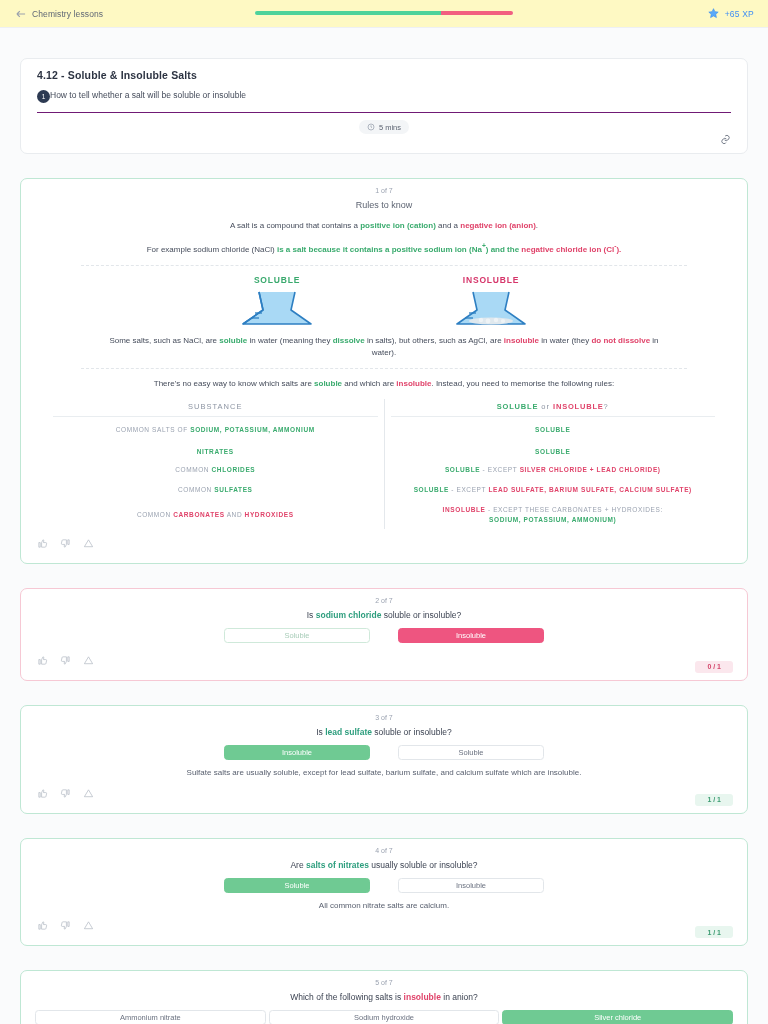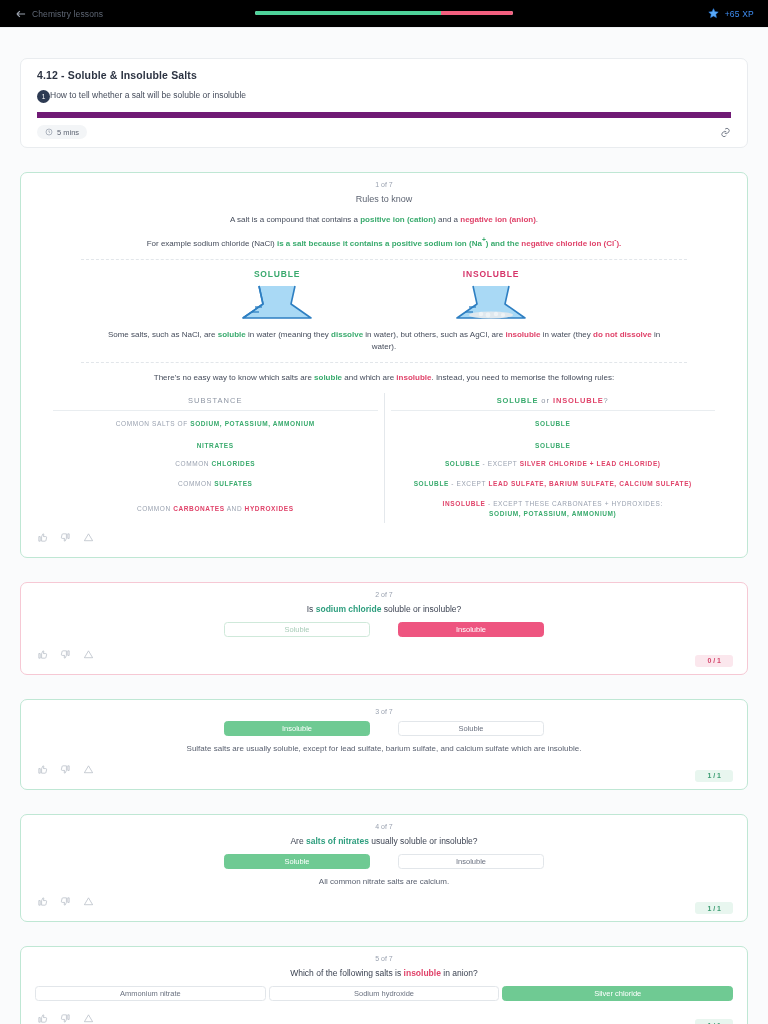--- a/index.html
+++ b/index.html
@@ -6,21 +6,21 @@
   html, body {
     width: 768px; height: 1024px;
     background: #fafbfc;
     font-family: "Liberation Sans", sans-serif;
     color: #33394a;
     overflow: hidden;
   }
 
   
   .topbar {
-    height: 28px; background: #000000;
+    height: 28px; background: #fef9c3;
     display: flex; align-items: center;
     padding: 0 14px; position: relative;
     border-bottom: 1px solid #eef0f3;
   }
   .back-arrow { width: 14px; color: #9aa1ad; font-size: 11px; line-height: 1; }
   .crumb { font-size: 8.5px; color: #5f6775; margin-left: 4px; letter-spacing: .1px; }
   .top-progress {
     position: absolute; left: 50%; transform: translateX(-50%);
     top: 11px; width: 258px; height: 4px; border-radius: 2px;
     background: #eceef1; overflow: hidden; display: flex;
@@ -43,22 +43,22 @@
   .head-card { padding: 10px 16px 0 16px; margin-bottom: 9px; }
   .lesson-title { font-size: 10.5px; font-weight: bold; color: #2c3342; letter-spacing: .15px; }
   .obj-row { display: flex; align-items: flex-start; margin-top: 9px; padding-bottom: 9px; }
   .obj-badge {
     width: 13px; height: 13px; border-radius: 50%;
     background: #2d3a52; color: #fff; font-size: 6.5px;
     display: flex; align-items: center; justify-content: center; flex: 0 0 auto;
   }
   .obj-text { font-size: 8.5px; color: #454c5b; }
   .meta-row {
-    border-top: 6px solid #701a75; padding: 7px 0 8px 0;
-    display: flex; align-items: center;
+    border-top: 1px solid #701a75; padding: 7px 0 8px 0;
+    display: flex; align-items: center; flex-direction: column;
   }
   .pill {
     background: #f3f5f7; border-radius: 9px; padding: 2.5px 8px;
     display: flex; align-items: center; gap: 4px;
   }
   .pill-text { font-size: 7.5px; color: #5d6472; }
   .clock { width: 8px; height: 8px; color: #8d95a3; }
   .link-ico { margin-left: auto; width: 11px; height: 11px; color: #6b7381; }
 
   
@@ -209,21 +209,21 @@
             <circle cx="45" cy="33" r="2.4" fill="#eef3f6"></circle>
           <circle cx="53" cy="32" r="2.2" fill="#eef3f6"></circle>
             <circle cx="60" cy="33" r="2.1" fill="#eef3f6"></circle>
           <line x1="22" y1="30" x2="30" y2="30" stroke="#2e7fc2" stroke-width="1.3"></line>
           <line x1="26" y1="25" x2="33" y2="25" stroke="#2e7fc2" stroke-width="1.3"></line>
         </svg>
       </div>
     </div>
 
     <div class="para">
-      <span>Some salts, such as NaCl, are </span><span class="g">soluble</span><span> in water (meaning they </span><span class="g">dissolve</span><span> in water), but others, such as AgCl, are </span><span class="r">insoluble</span><span> in water (they </span><span class="r">do not dissolve</span><span> in water).</span>
+      <span>Some salts, such as NaCl, are </span><span class="g">soluble</span><span> in water (meaning they </span><span class="g">dissolve</span><span> in salts), but others, such as AgCl, are </span><span class="r">insoluble</span><span> in water (they </span><span class="r">do not dissolve</span><span> in water).</span>
     </div>
 
     <div class="dashed"></div>
 
     <div class="para">
       <span>There's no easy way to know which salts are </span><span class="g">soluble</span><span> and which are </span><span class="r">insoluble</span><span>. Instead, you need to memorise the following rules:</span>
     </div>
 
     <div class="tbl">
       <div class="tcol left">
@@ -298,20 +298,23 @@
         </svg>
       <svg class="fb-ico" viewBox="0 0 24 24">
           <path d="M12 4l9 15H3l9-15z" fill="none" stroke="currentColor" stroke-width="1.6" stroke-linejoin="round"></path>
         </svg>
     </div>
     <div class="score bad">0 / 1</div>
   </div>
 
   <div class="card qcard green">
     <div class="counter">3 of 7</div>
+    <div class="qtext">
+      <span>Is </span><span class="g">lead sulfate</span><span> soluble or insoluble?</span>
+    </div>
     <div class="opts">
       <div class="opt correct">Insoluble</div>
       <div class="opt">Soluble</div>
     </div>
     <div class="explain">Sulfate salts are usually soluble, except for lead sulfate, barium sulfate, and calcium sulfate which are insoluble.</div>
     <div class="fb-row">
       <svg class="fb-ico" viewBox="0 0 24 24">
           <path d="M7 10v10H4V10h3zm3 10h7.5a2 2 0 002-1.6l1.4-6A2 2 0 0019 10h-5l.8-3.8A1.8 1.8 0 0013 4l-3 6v10z" fill="none" stroke="currentColor" stroke-width="1.6"></path>
         </svg>
       <svg class="fb-ico" viewBox="0 0 24 24">

